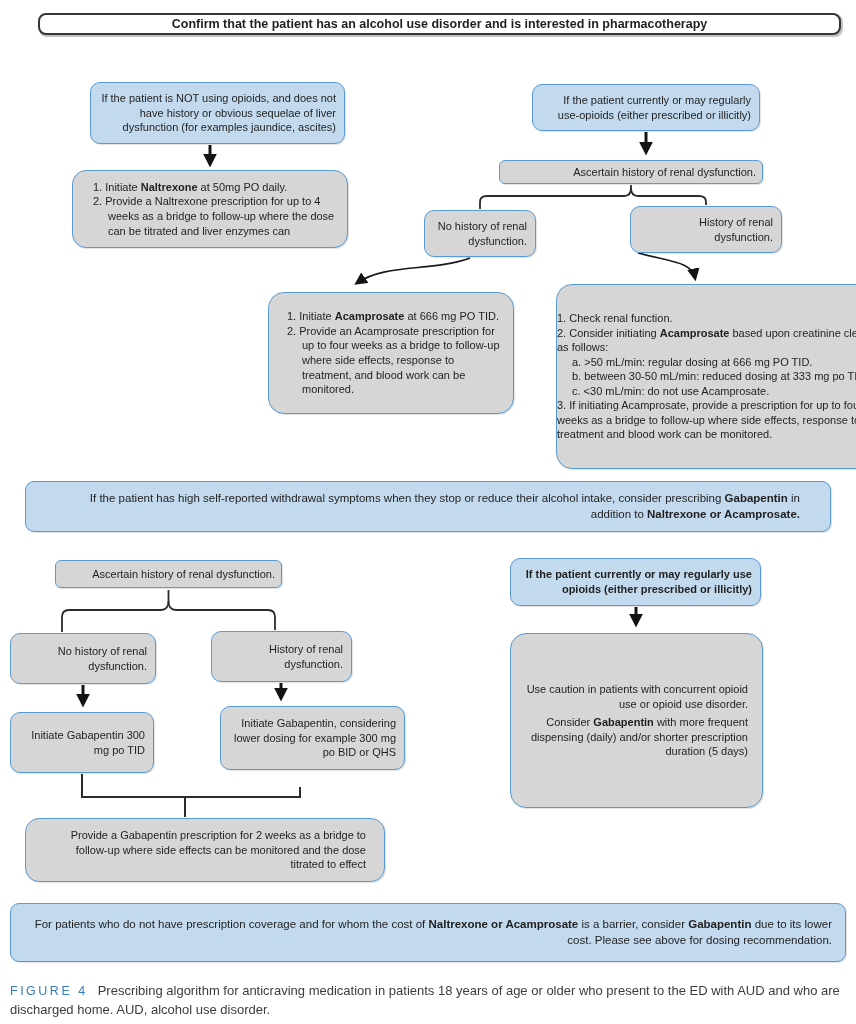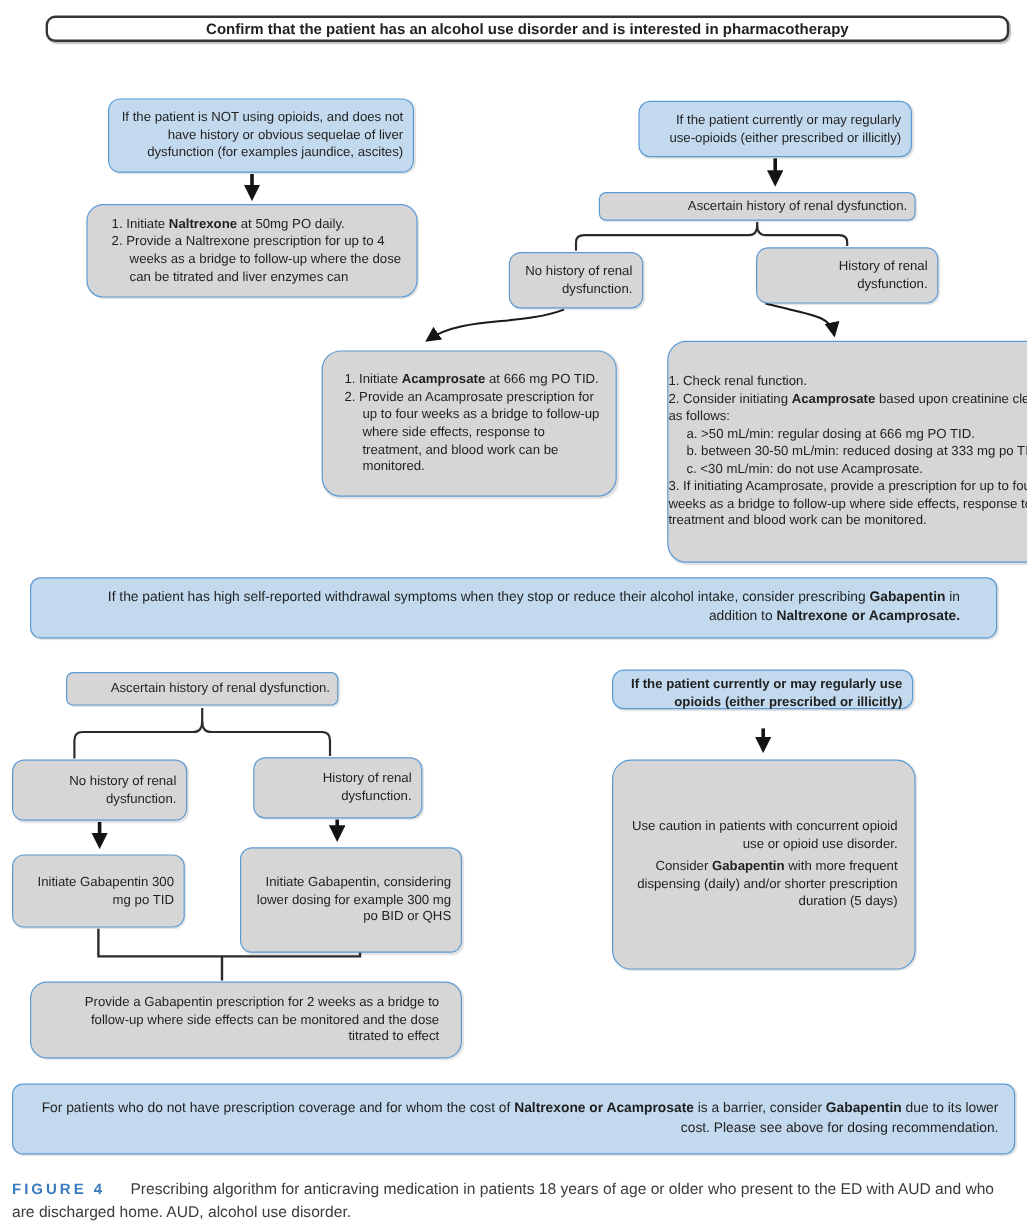--- a/index.html
+++ b/index.html
@@ -24,21 +24,21 @@
   }
   .band{font-size:11.5px;border-radius:9px;}
   .r14{border-radius:14px;}
   .r16{border-radius:16px;}
   .r6{border-radius:6px;}
   .line{min-height:1em;}
   .line.hang{padding-left:15px;text-indent:-15px;}
   .line.ind{padding-left:15px;}
   .line.gap{margin-top:4px;}
   .caption{position:absolute;left:10px;top:982px;width:838px;font-size:13px;color:#3c3c3c;line-height:1.45;z-index:2;}
-  .caption .figlabel{color:var(--caption_blue);font-weight:700;letter-spacing:2.5px;margin-right:21px;font-size:12.5px;text-align:center;}
+  .caption .figlabel{color:var(--caption_blue);font-weight:400;letter-spacing:2.5px;margin-right:10px;font-size:12.5px;text-align:center;}
   svg{display:block;}
 </style>
 </head>
 <body>
 
 <div class="stage">
 
   <svg class="layer" width="856" height="1024" viewBox="0 0 856 1024">
     <defs>
       <marker id="ah" markerWidth="4.6" markerHeight="4.6" refX="3.4" refY="2.3" orient="auto">
@@ -123,29 +123,29 @@
     </div>
 
   <div class="node gray center" style="left:211px;top:631px;width:141px;height:51px;">
       <div class="line"><span>History of renal dysfunction.</span></div>
     </div>
 
   <div class="node gray center" style="left:10px;top:712px;width:144px;height:61px;">
       <div class="line"><span>Initiate Gabapentin 300 mg po TID</span></div>
     </div>
 
-  <div class="node gray center" style="left:200px;top:706px;width:185px;height:88px;">
+  <div class="node gray center" style="left:220px;top:706px;width:185px;height:64px;">
       <div class="line"><span>Initiate Gabapentin, considering lower dosing for example 300 mg po BID or QHS</span></div>
     </div>
 
   <div class="node gray center r14" style="left:25px;top:818px;width:360px;height:64px;padding:4px 18px;">
       <div class="line"><span>Provide a Gabapentin prescription for 2 weeks as a bridge to follow-up where side effects can be monitored and the dose titrated to effect</span></div>
     </div>
 
-  <div class="node blue center" style="left:510px;top:558px;width:251px;height:33px;">
+  <div class="node blue center" style="left:510px;top:558px;width:251px;height:48px;">
       <div class="line"><b>If the patient currently or may regularly use opioids (either prescribed or illicitly)</b></div>
     </div>
 
   <div class="node gray center r16" style="left:510px;top:633px;width:253px;height:175px;padding:6px 14px;">
       <div class="line"><span>Use caution in patients with concurrent opioid use or opioid use disorder.</span></div>
       <div class="line gap"><span>Consider </span><b>Gabapentin</b><span> with more frequent dispensing (daily) and/or shorter prescription duration (5 days)</span></div>
     </div>
 
   <div class="node blue center band" style="left:10px;top:903px;width:836px;height:59px;padding:4px 13px;">
       <div class="line"><span>For patients who do not have prescription coverage and for whom the cost of </span><b>Naltrexone or Acamprosate</b><span> is a barrier, consider </span><b>Gabapentin</b><span> due to its lower cost. Please see above for dosing recommendation.</span></div>

